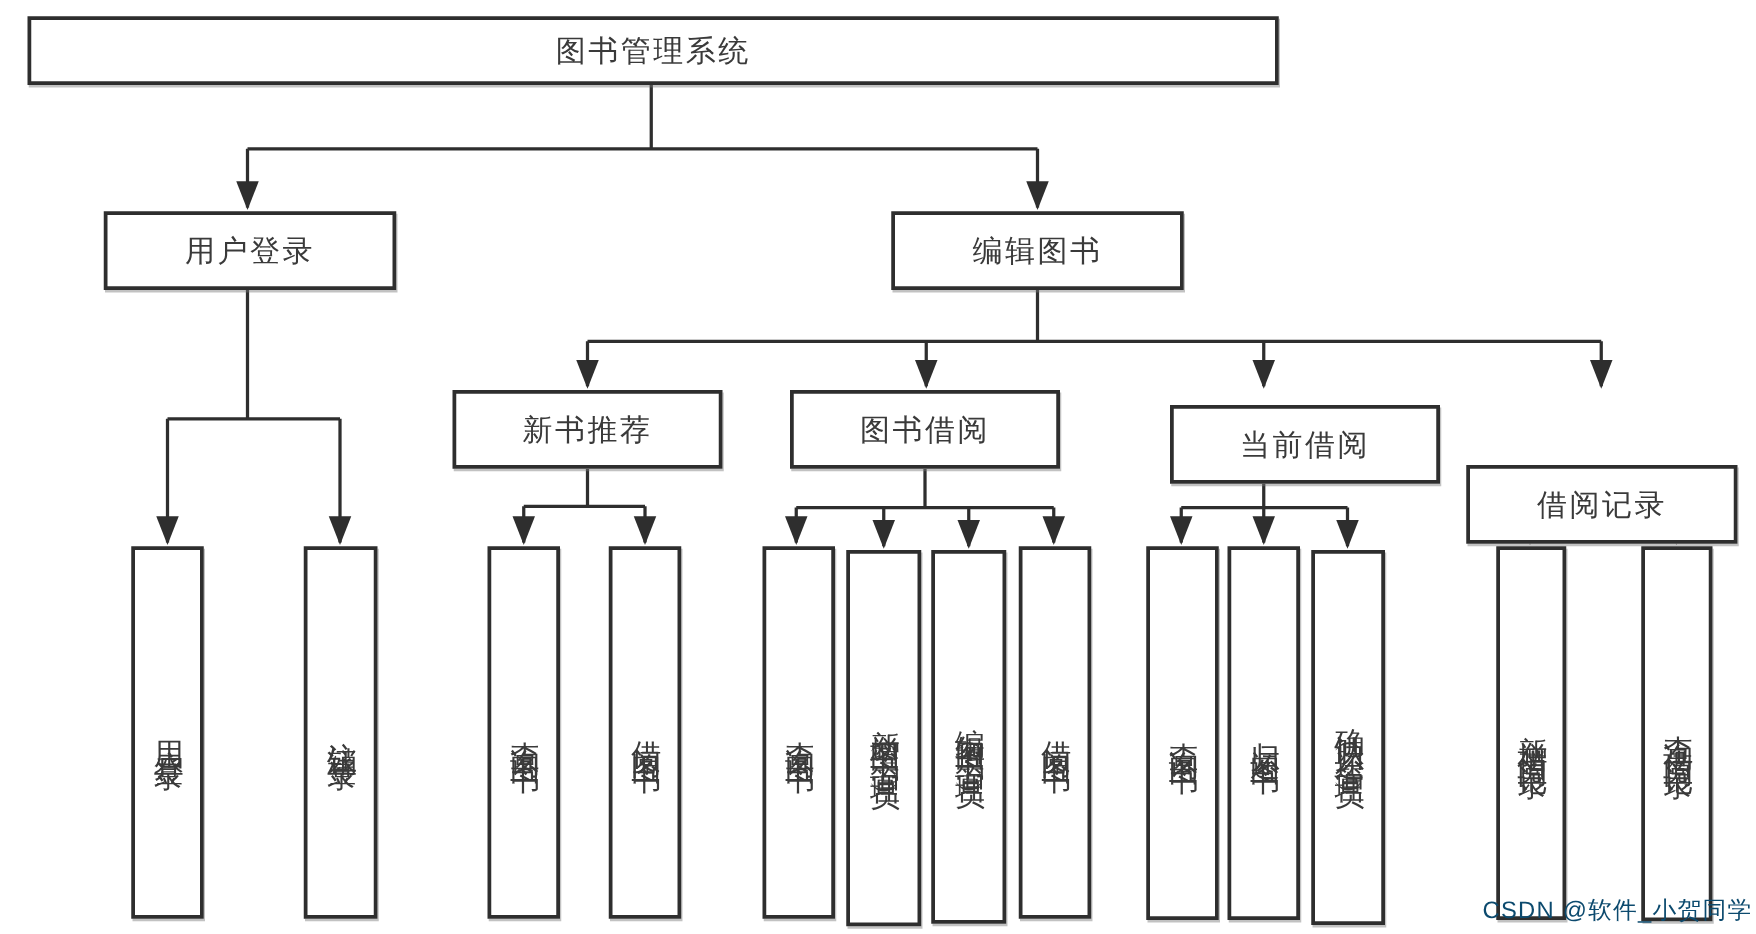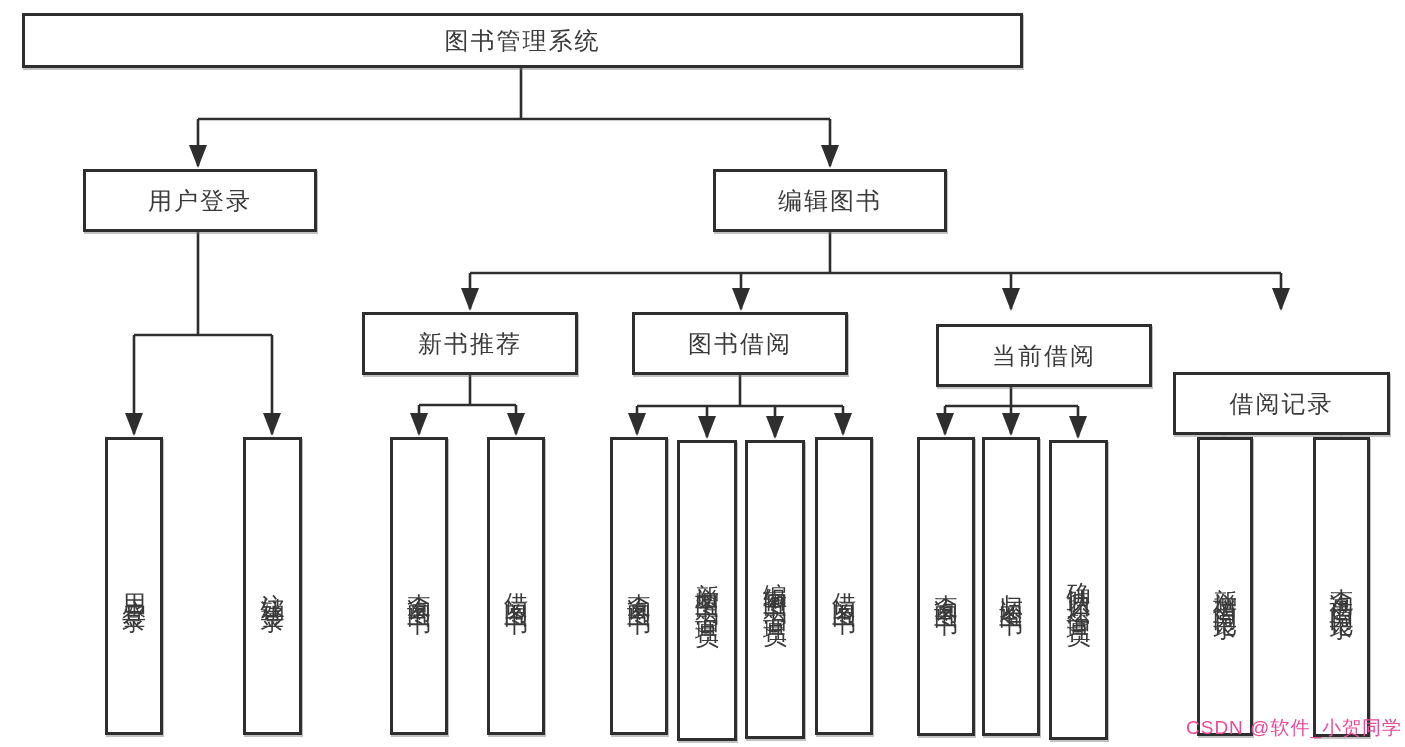--- a/index.html
+++ b/index.html
@@ -34,21 +34,21 @@
     letter-spacing: 6px;
     line-height: 1;
     white-space: nowrap;
   }
 
   .watermark {
     position: absolute;
     left: 1186px;
     top: 715px;
     font-size: 19px;
-    color: #ec4899;
+    color: #0c4a6e;
     letter-spacing: 1px;
     white-space: nowrap;
   }
 </style>
 </head>
 <body>
 
 <div class="canvas">
 
   <svg class="connectors" viewBox="0 0 1405 747">

